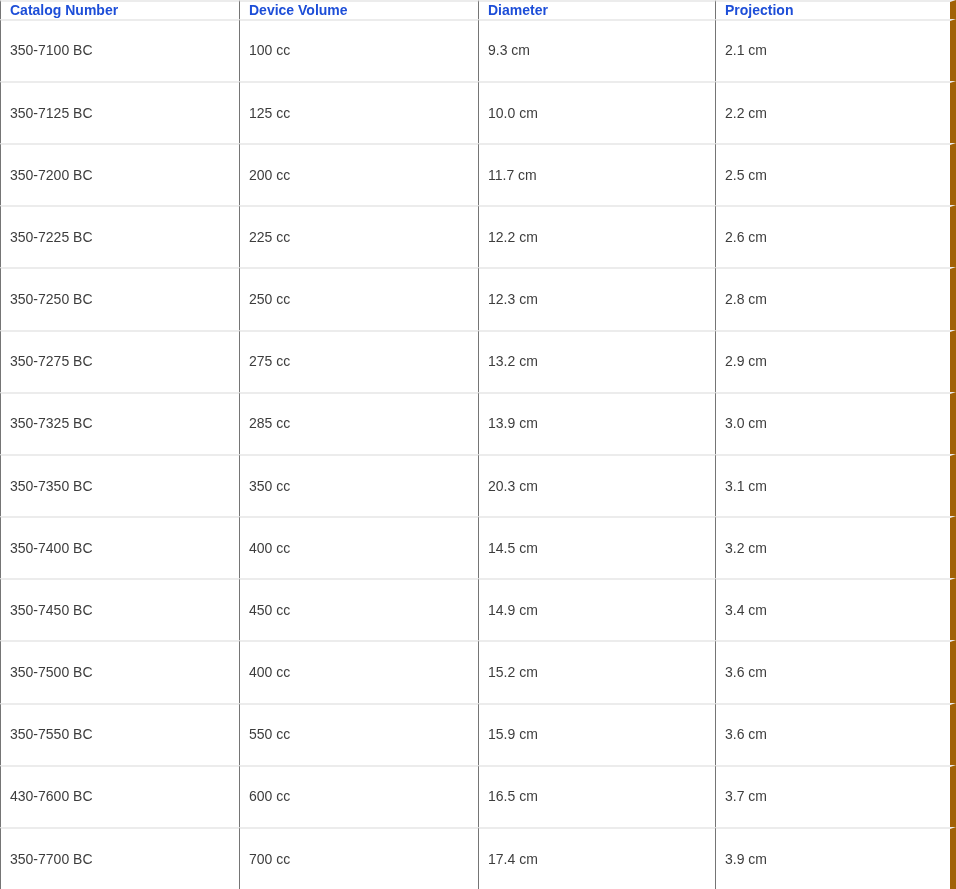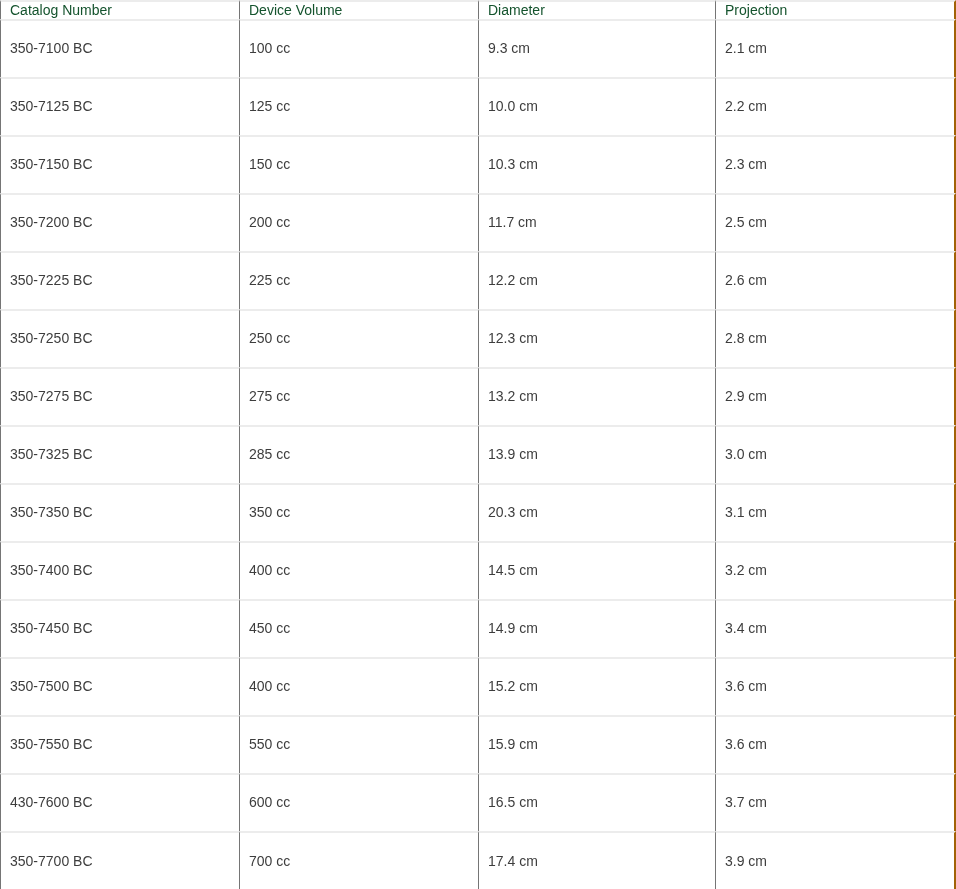--- a/index.html
+++ b/index.html
@@ -27,25 +27,25 @@
     padding: 0 8px 0 9px;
     text-align: left;
     vertical-align: middle;
     font-size: 14px;
     line-height: 1.2;
     white-space: nowrap;
     overflow: hidden;
   }
   .spec-table th:last-child,
   .spec-table td:last-child {
-    border-right: 2px solid #a16207;
+    border-right: 6px solid #a16207;
   }
   .spec-table th {
-    font-weight: normal;
-    color: #14532d;
+    font-weight: bold;
+    color: #1d4ed8;
   }
   .spec-table td {
     font-weight: normal;
     color: #3d3d3d;
   }
 </style>
 </head>
 <body>
 
 <table class="spec-table">
@@ -68,26 +68,20 @@
         <td>350-7100 BC</td>
         <td>100 cc</td>
         <td>9.3 cm</td>
         <td>2.1 cm</td>
       </tr>
       <tr>
         <td>350-7125 BC</td>
         <td>125 cc</td>
         <td>10.0 cm</td>
         <td>2.2 cm</td>
-      </tr>
-      <tr>
-        <td>350-7150 BC</td>
-        <td>150 cc</td>
-        <td>10.3 cm</td>
-        <td>2.3 cm</td>
       </tr>
       <tr>
         <td>350-7200 BC</td>
         <td>200 cc</td>
         <td>11.7 cm</td>
         <td>2.5 cm</td>
       </tr>
       <tr>
         <td>350-7225 BC</td>
         <td>225 cc</td>

